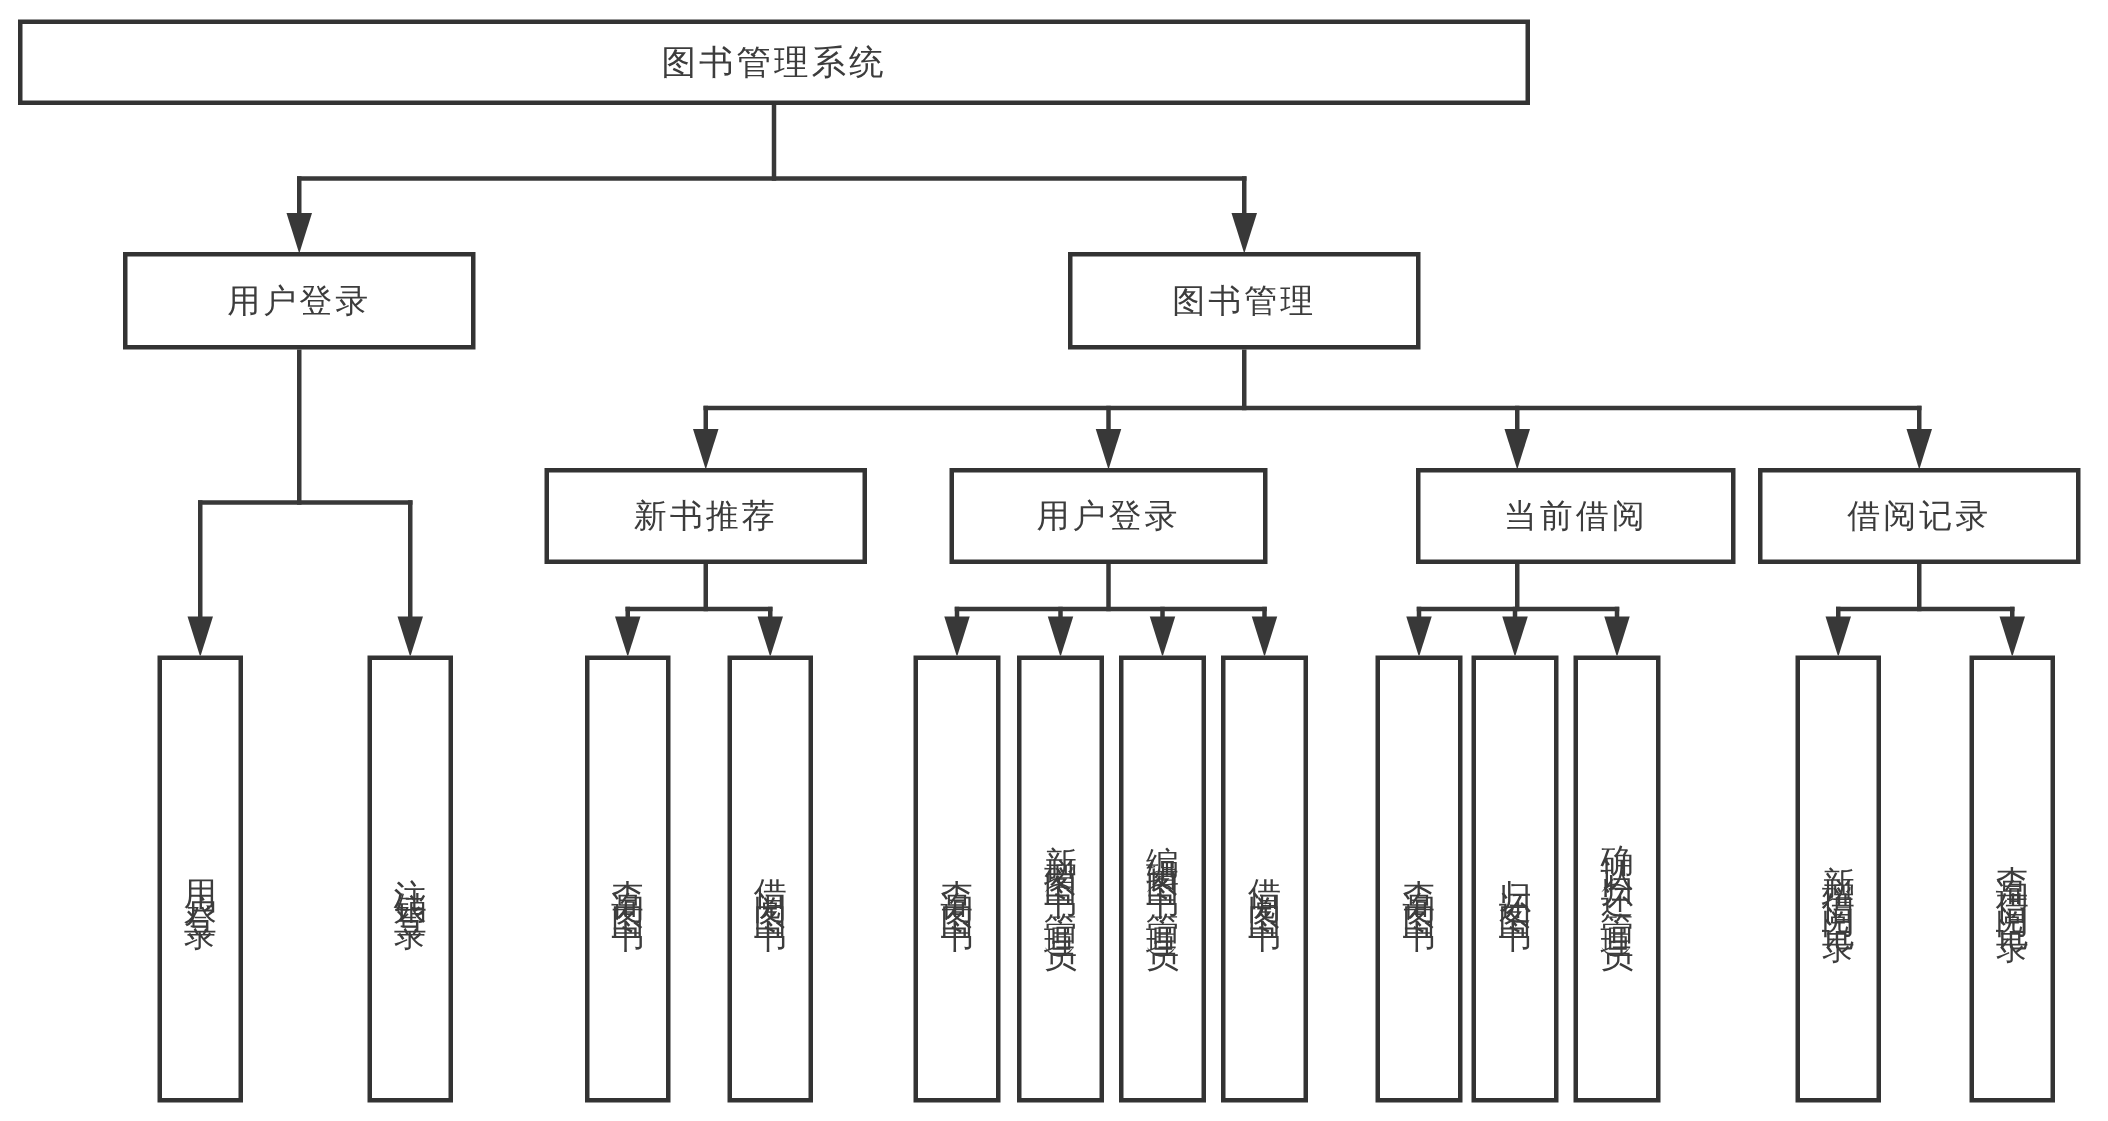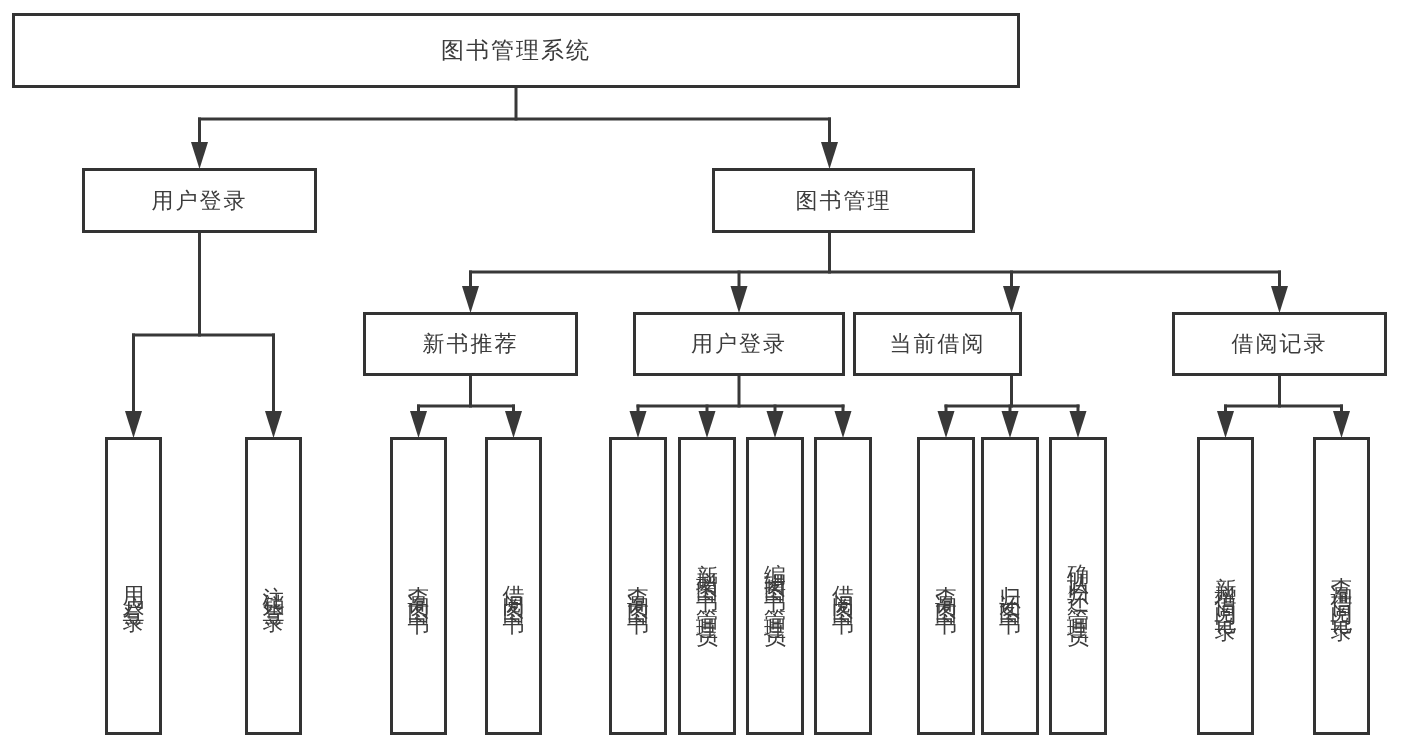--- a/index.html
+++ b/index.html
@@ -111,36 +111,36 @@
       <line x1="1078" y1="406" x2="1078" y2="420" stroke="#383838" stroke-width="3" stroke-linecap="square"></line>
       <polygon points="1069.5,411 1086.5,411 1078,438" fill="#383838"></polygon>
       <line x1="1279.5" y1="375" x2="1279.5" y2="406" stroke="#383838" stroke-width="3" stroke-linecap="square"></line>
       <line x1="1225.5" y1="406" x2="1341.5" y2="406" stroke="#383838" stroke-width="3" stroke-linecap="square"></line>
       <line x1="1225.5" y1="406" x2="1225.5" y2="420" stroke="#383838" stroke-width="3" stroke-linecap="square"></line>
       <polygon points="1217,411 1234,411 1225.5,438" fill="#383838"></polygon>
       <line x1="1341.5" y1="406" x2="1341.5" y2="420" stroke="#383838" stroke-width="3" stroke-linecap="square"></line>
       <polygon points="1333,411 1350,411 1341.5,438" fill="#383838"></polygon>
     </svg>
   <div id="nodes-layer">
-      <div class="node horizontal lvl1" style="left: 12px; top: 13px; width: 1008px; height: 75px;">
+      <div class="node horizontal lvl1" style="left: 12px; top: 13px; width: 1008px; height: 57px;">
         <span class="lbl">图书管理系统</span>
       </div>
       <div class="node horizontal lvl2" style="left: 82px; top: 168px; width: 235px; height: 65px;">
         <span class="lbl">用户登录</span>
       </div>
-      <div class="node horizontal lvl2" style="left: 712px; top: 168px; width: 263px; height: 65px;">
+      <div class="node horizontal lvl2" style="left: 712px; top: 168px; width: 235px; height: 65px;">
         <span class="lbl">图书管理</span>
       </div>
       <div class="node horizontal lvl3" style="left: 363px; top: 312px; width: 215px; height: 64px;">
         <span class="lbl">新书推荐</span>
       </div>
       <div class="node horizontal lvl3" style="left: 633px; top: 312px; width: 212px; height: 64px;">
         <span class="lbl">用户登录</span>
       </div>
-      <div class="node horizontal lvl3" style="left: 853px; top: 312px; width: 169px; height: 64px;">
+      <div class="node horizontal lvl3" style="left: 944px; top: 312px; width: 213px; height: 64px;">
         <span class="lbl">当前借阅</span>
       </div>
       <div class="node horizontal lvl3" style="left: 1172px; top: 312px; width: 215px; height: 64px;">
         <span class="lbl">借阅记录</span>
       </div>
       <div class="node vertical lvl4" style="left: 105px; top: 437px; width: 57px; height: 298px;">
         <span class="lbl">用户登录</span>
       </div>
       <div class="node vertical lvl4" style="left: 245px; top: 437px; width: 57px; height: 298px;">
         <span class="lbl">注销登录</span>

